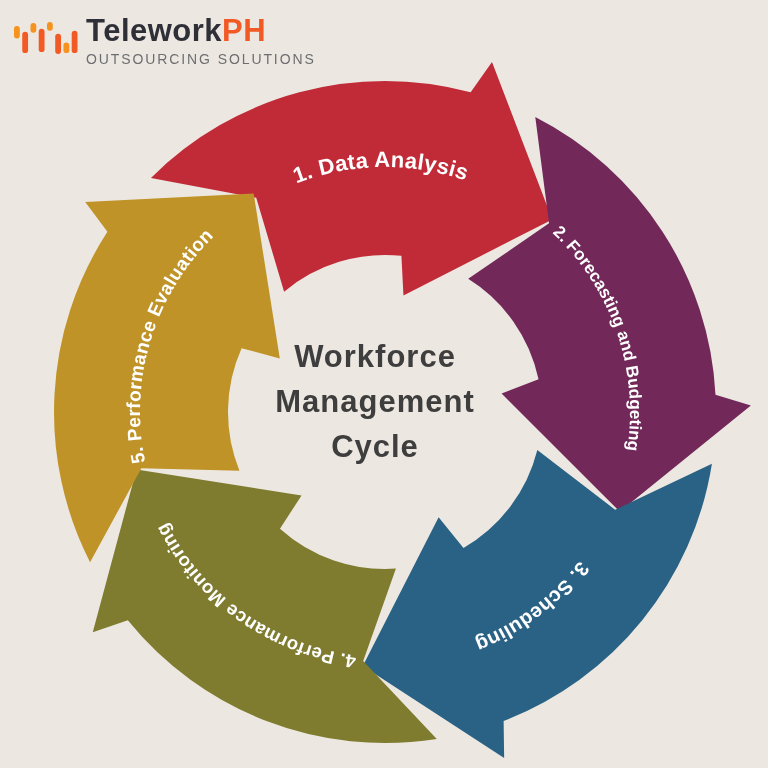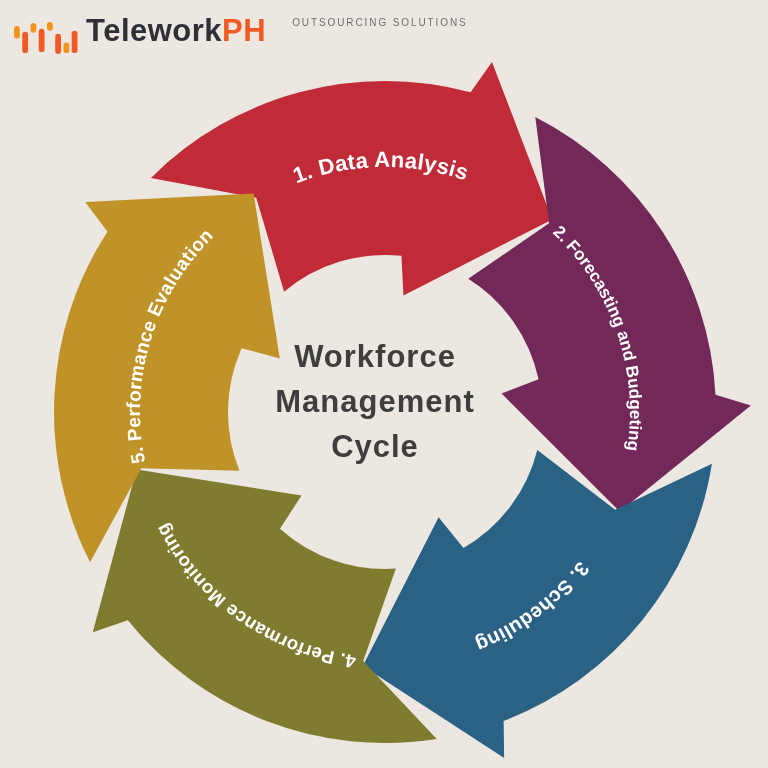--- a/index.html
+++ b/index.html
@@ -19,24 +19,24 @@
     background:var(--background);
     font-family:"Liberation Sans", sans-serif;
   }
   .stage{position:relative;width:768px;height:768px}
 
   
   .logo{position:absolute;top:14px;left:14px;display:flex;align-items:flex-start;gap:8px;z-index:2}
   .logo-icon{width:64px;height:35px;margin-top:7px;flex:0 0 auto}
   .bar-light{fill:var(--brand-orange-light)}
   .bar-dark{fill:var(--brand-orange)}
-  .logo-text{display:flex;flex-direction:row}
+  .logo-text{display:flex;flex-direction:column}
   .brand{font-size:31px;font-weight:700;letter-spacing:.5px;color:var(--brand-dark);line-height:1.1;white-space:nowrap}
   .brand .ph{color:var(--brand-orange)}
-  .tagline{font-size:10px;font-weight:500;letter-spacing:1.9px;color:var(--tagline-gray);margin-top:3px;margin-left:26px;white-space:nowrap}
+  .tagline{font-size:14px;font-weight:500;letter-spacing:1.9px;color:var(--tagline-gray);margin-top:3px;white-space:nowrap}
 
   
   .diagram{position:absolute;left:0;top:0;width:768px;height:768px}
   .arrow-label{fill:var(--label-text);font-weight:600;letter-spacing:.3px;text-anchor:middle}
   .s1 .arrow-label{font-size:22px}
   .s2 .arrow-label{font-size:17px;letter-spacing:0}
   .s3 .arrow-label{font-size:20px}
   .s4 .arrow-label{font-size:18.5px}
   .s5 .arrow-label{font-size:19px}
   .center-title{fill:var(--center-text);font-size:31px;font-weight:700;letter-spacing:1px;text-anchor:middle}

